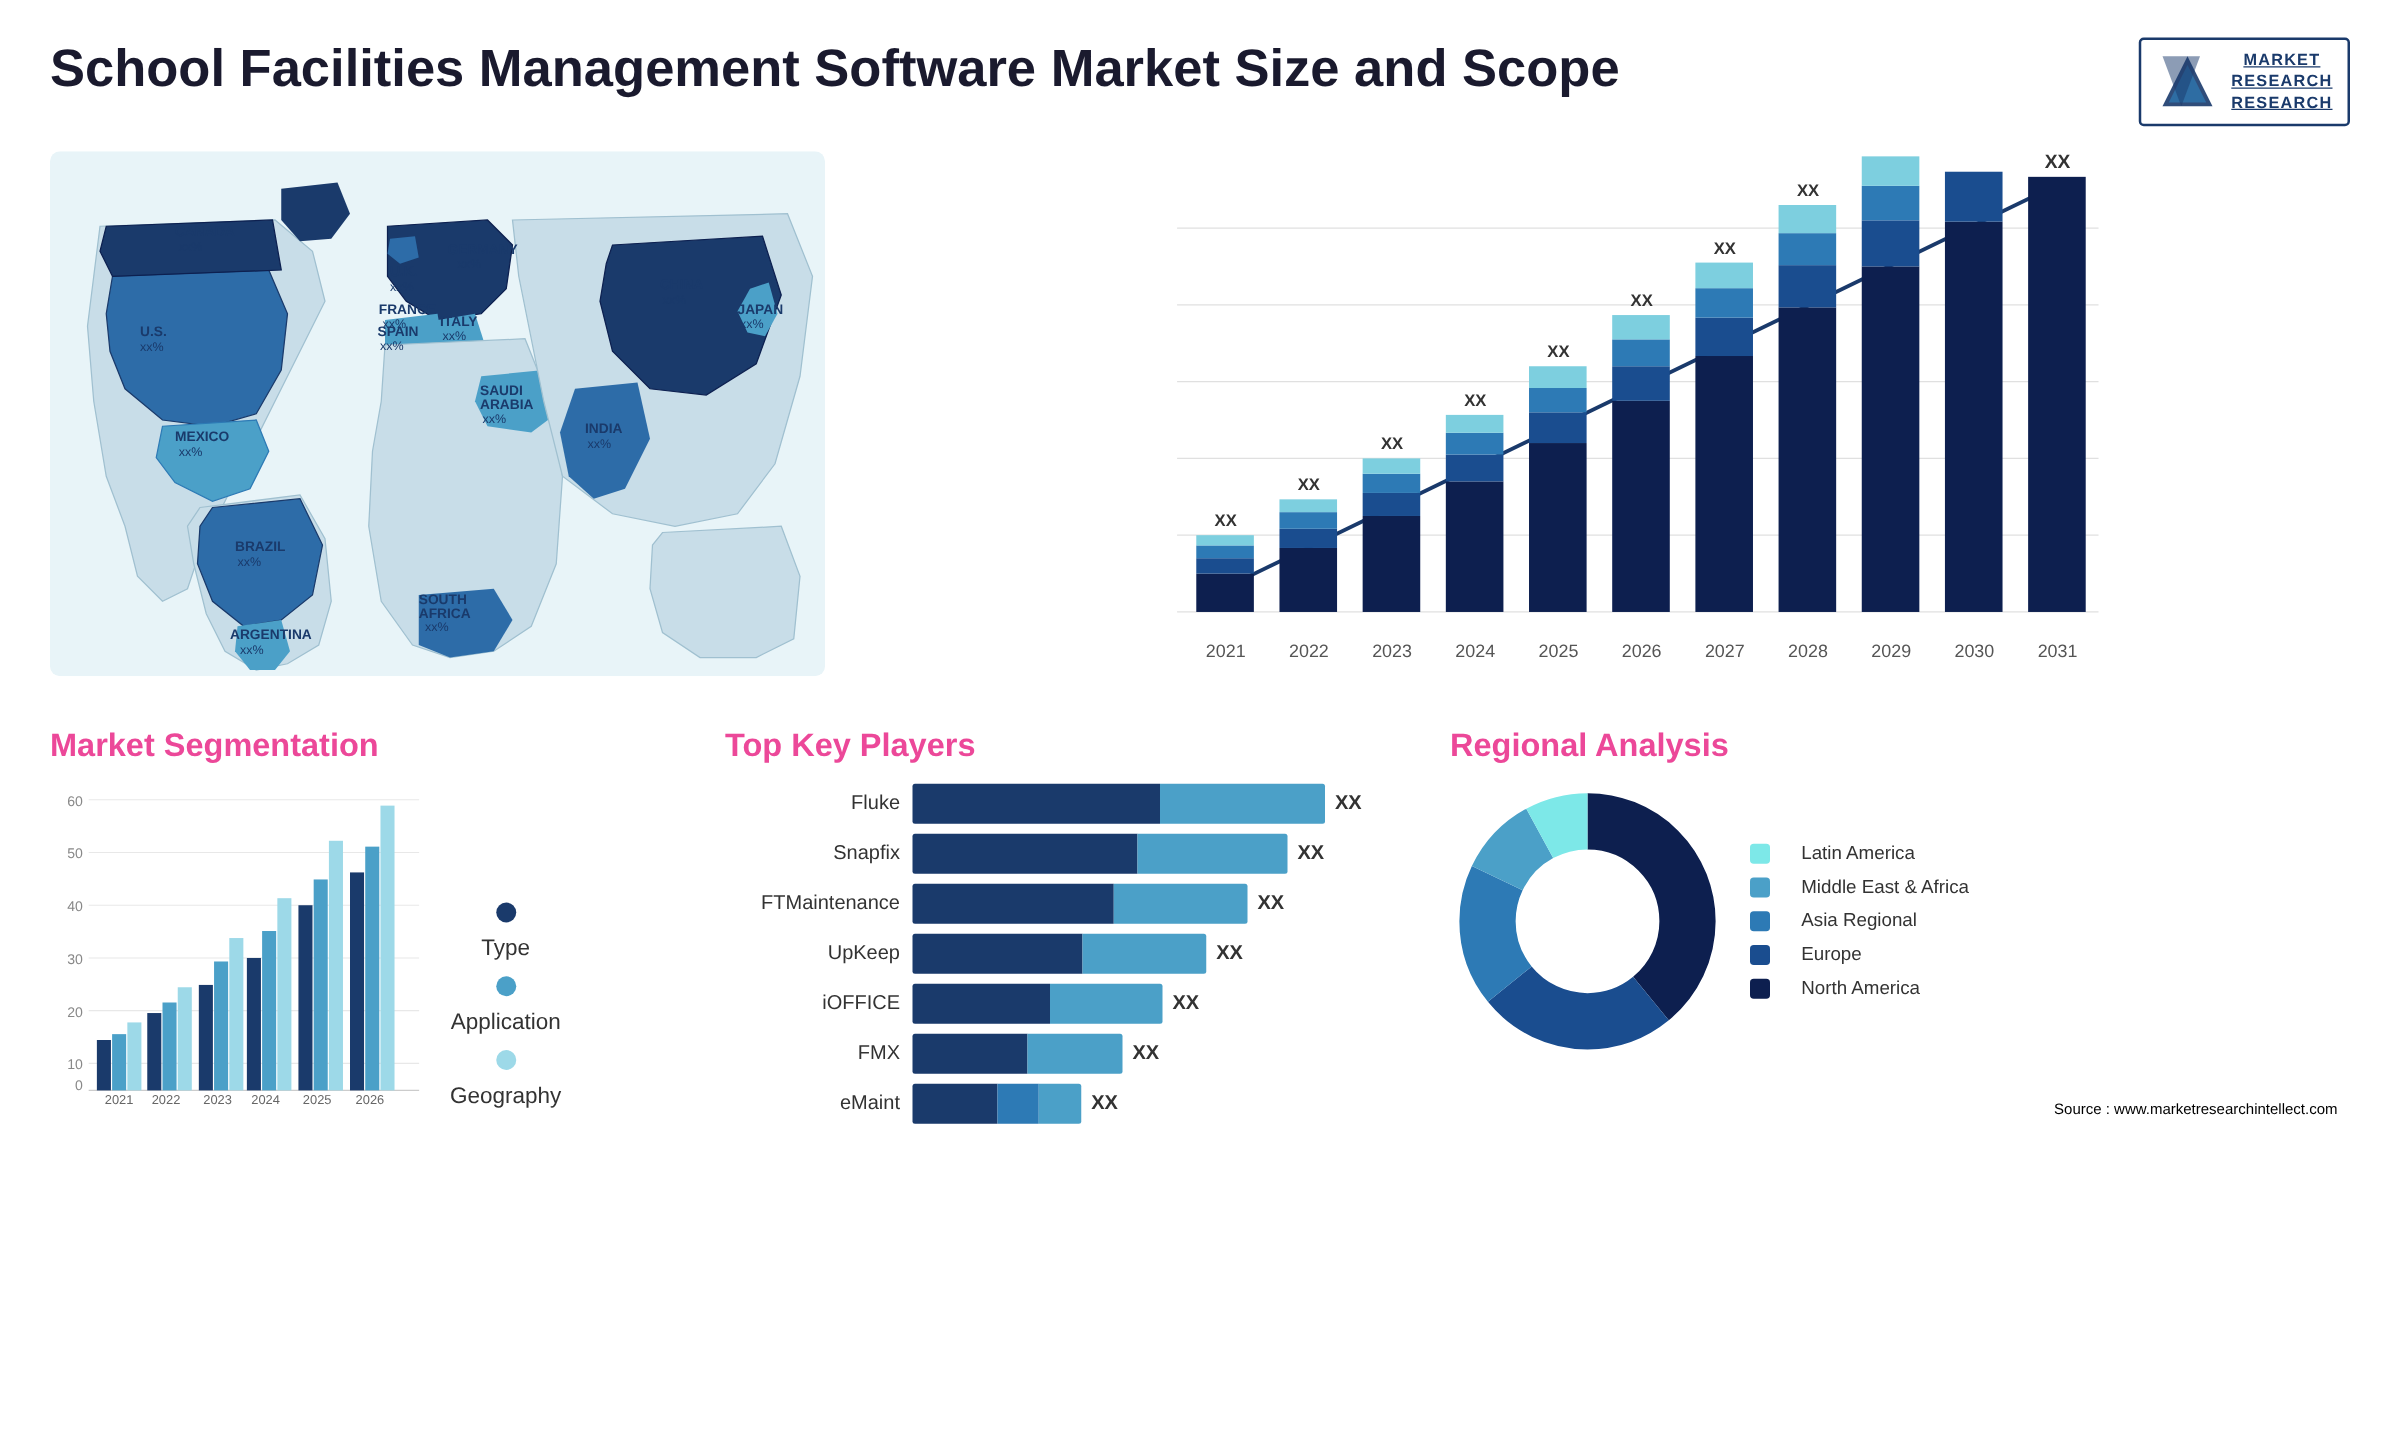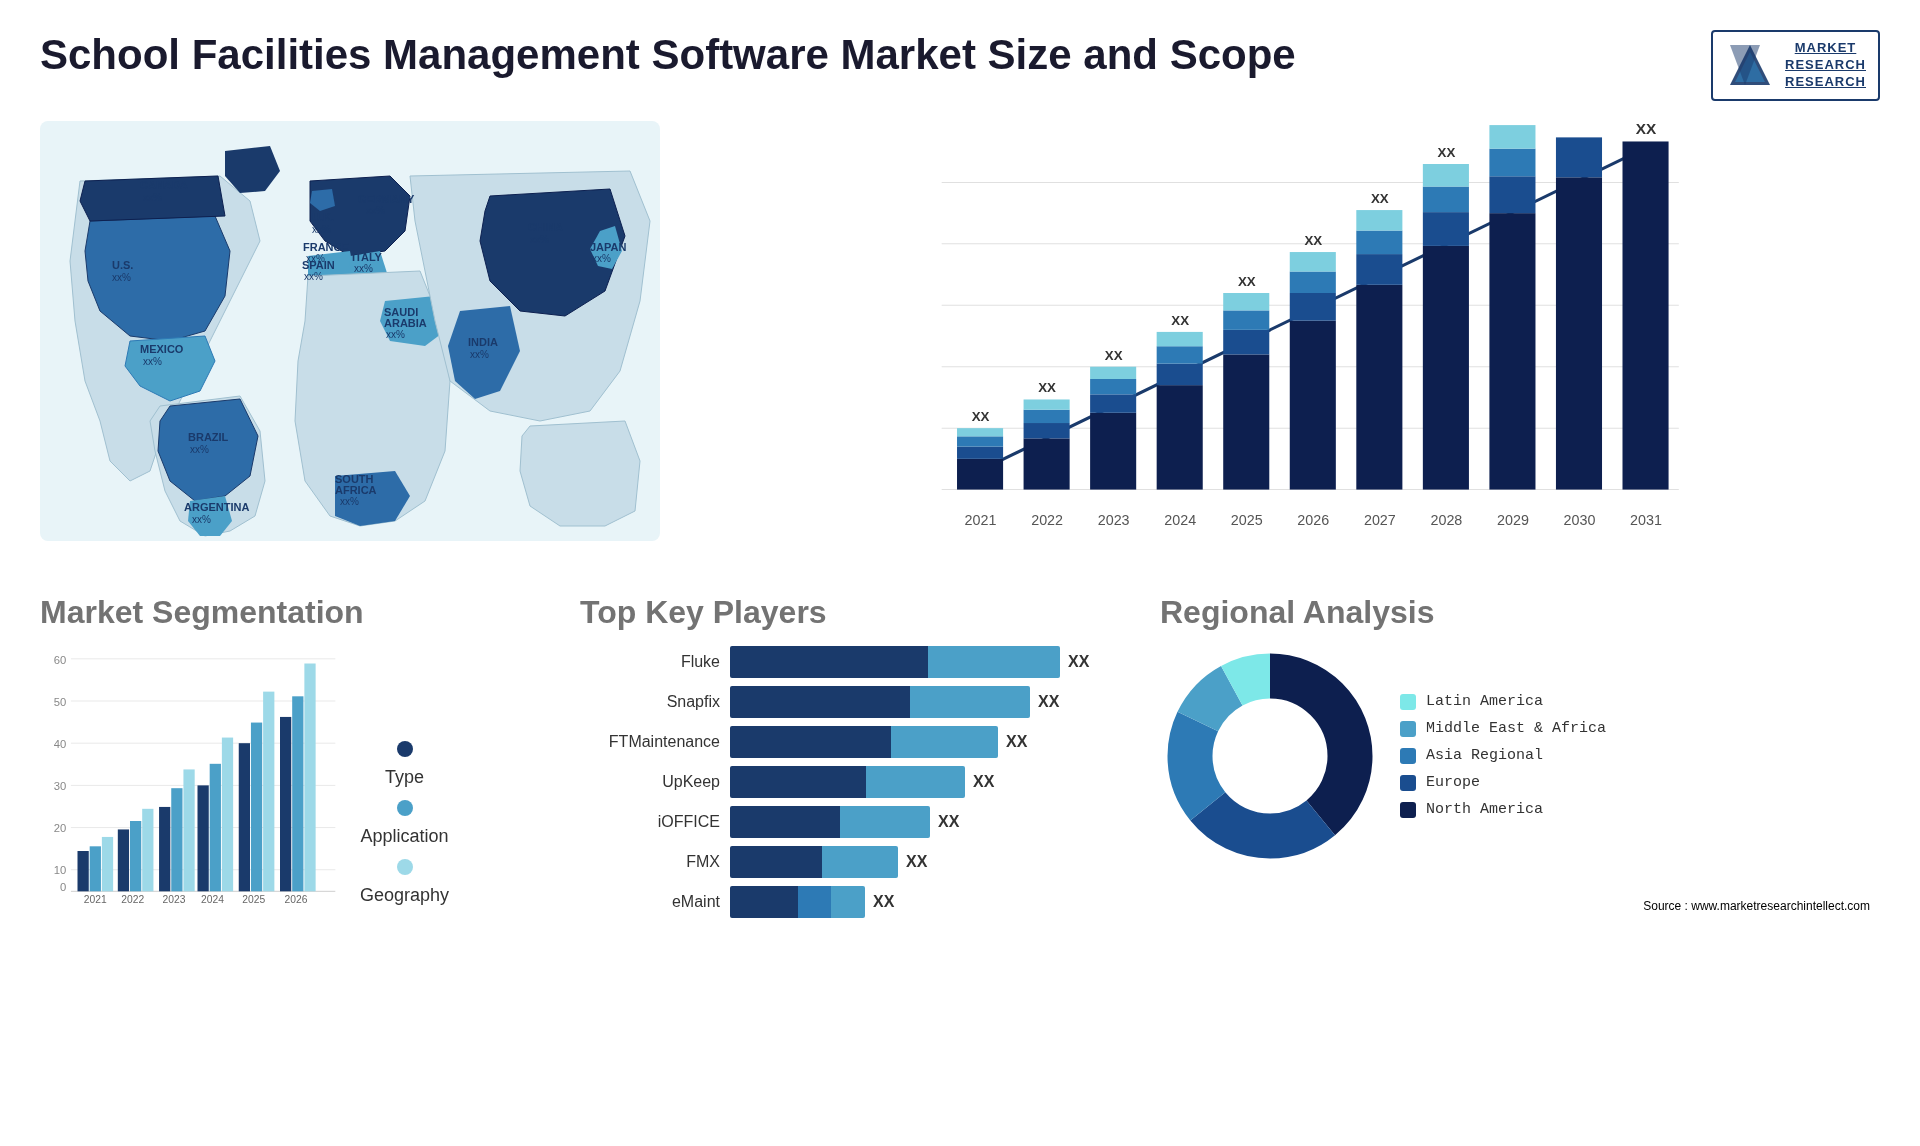--- a/index.html
+++ b/index.html
@@ -96,25 +96,24 @@
       height: 420px;
     }
 
     .bar-chart-svg {
       width: 100%;
       height: 100%;
     }
 
     
     .section-title {
-      font-size: 32px;
+      font-size: 26px;
       font-weight: 700;
-      color: #737373;
+      color: #ec4899;
       margin-bottom: 15px;
-      margin-top: 13px;
     }
 
     
     .segmentation-section {
       position: relative;
     }
 
     .seg-chart-container {
       display: flex;
       gap: 20px;
@@ -214,24 +213,23 @@
 
     .regional-legend {
       display: flex;
       flex-direction: column;
       gap: 10px;
     }
 
     .regional-legend-item {
       display: flex;
       align-items: center;
-      gap: 10px;
+      gap: 25px;
       font-size: 15px;
       color: #333;
-      font-family: Liberation Mono, monospace;
     }
 
     .regional-dot {
       width: 16px;
       height: 16px;
       border-radius: 3px;
       flex-shrink: 0;
     }
 
     .source-text {

